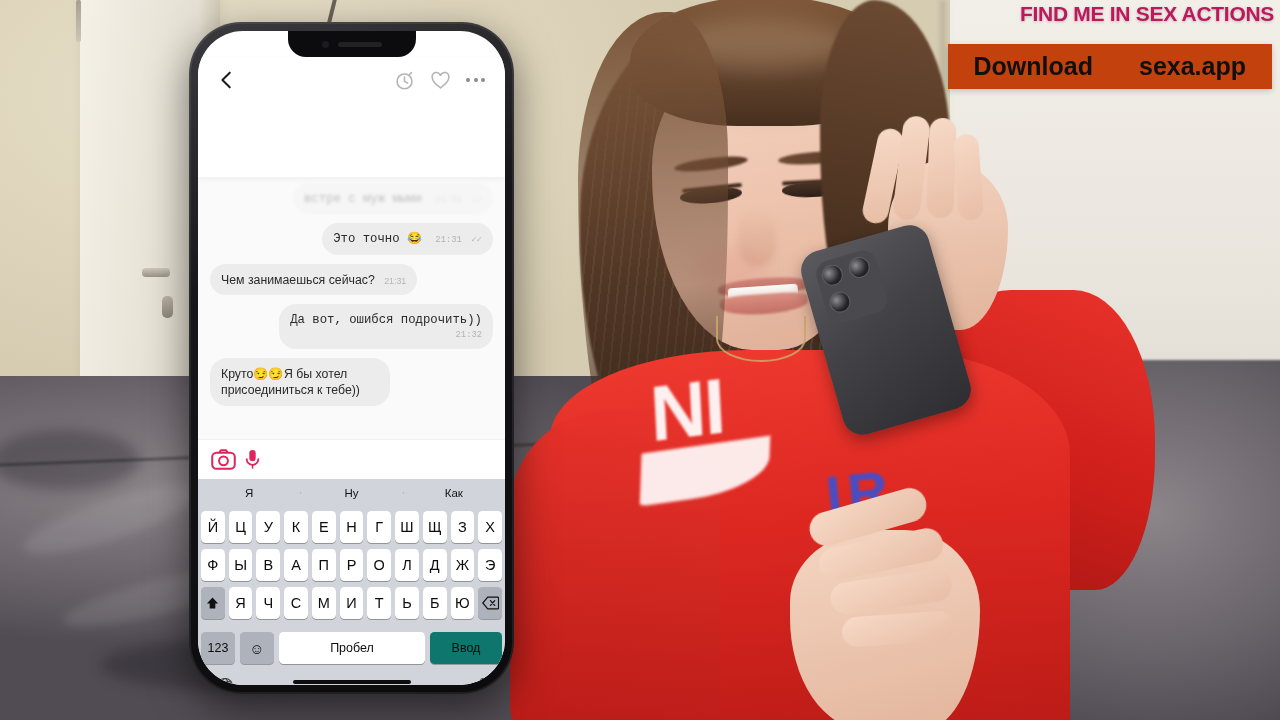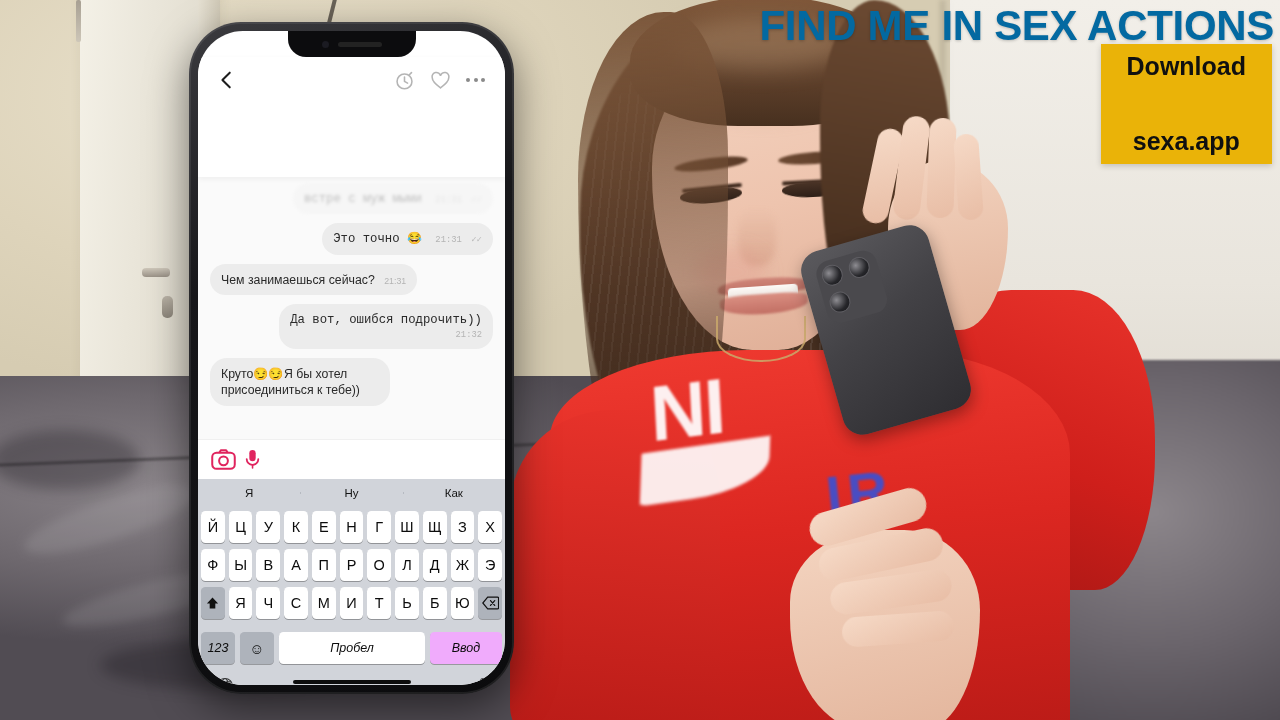--- a/index.html
+++ b/index.html
@@ -385,50 +385,49 @@
     display:flex; align-items:center; justify-content:center;
     font-size:14.5px; color:#0c0c0c; flex:1;
     box-shadow:0 1px 0 rgba(0,0,0,.30);
   }
   .krow.r1 { margin-top:5px; }
   .krow.r3 .key { flex:1; }
   .key.mod {
     background:#aeb3bb; box-shadow:0 1px 0 rgba(0,0,0,.28);
     flex:0 0 29px;
   }
-  .krow.r4 { gap:5px; padding:7px 3px;font-style:italic; }
+  .krow.r4 { gap:5px; padding:7px 3px; }
   .key.num { flex:0 0 34px; background:#aeb3bb; font-size:12.5px; box-shadow:0 1px 0 rgba(0,0,0,.28); }
   .key.emoji { flex:0 0 34px; background:#aeb3bb; font-size:15px; box-shadow:0 1px 0 rgba(0,0,0,.28); }
   .key.space { flex:1; font-size:12.5px; }
-  .key.enter { flex:0 0 72px; background:#f0abfc; font-size:12.5px; box-shadow:0 1px 0 rgba(0,0,0,.28); }
+  .key.enter { flex:0 0 72px; background:#0f766e; font-size:12.5px; box-shadow:0 1px 0 rgba(0,0,0,.28); }
   .kbot {
     flex:1; display:flex; align-items:center; justify-content:space-between;
     padding:0 16px 0 18px; position:relative;
   }
   .globe { width:18px; height:18px; opacity:.8; }
   .kmic { width:12px; height:18px; opacity:.8; }
   .home-ind {
     position:absolute; left:50%; transform:translateX(-50%); bottom:11px;
     width:118px; height:4.5px; background:#0d0d0d; border-radius:3px;
   }
 
   
   .banner-top {
     position:absolute; right:6px; top:2px; z-index:60;
-    font-size:42px; font-weight:bold; color:#0369a1;
+    font-size:21px; font-weight:bold; color:#be185d;
     letter-spacing:-.3px;
     text-shadow:0 1px 3px rgba(0,0,0,.22);
     white-space:nowrap;
   }
   .banner-box {
     position:absolute; right:8px; top:44px; z-index:60;
-    background:#eab308; padding:8px 26px;
+    background:#c2410c; padding:8px 26px;
     display:flex; align-items:center; gap:46px;
     box-shadow:0 2px 6px rgba(0,0,0,.18);
-    flex-direction:column;
   }
   .banner-box span {
     font-size:25px; font-weight:bold; color:#101010; white-space:nowrap;
   }
 </style>
 </head>
 <body>
 
 <div id="stage">
 

